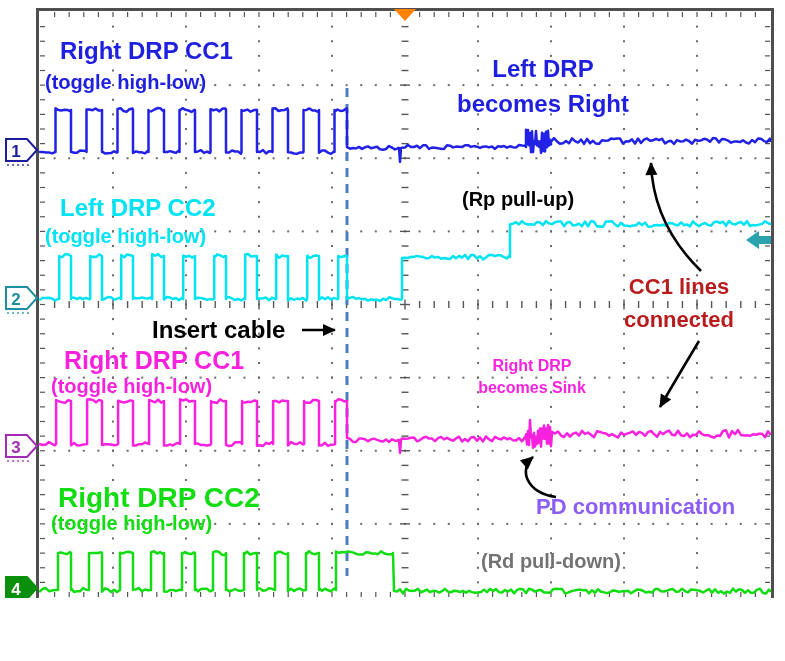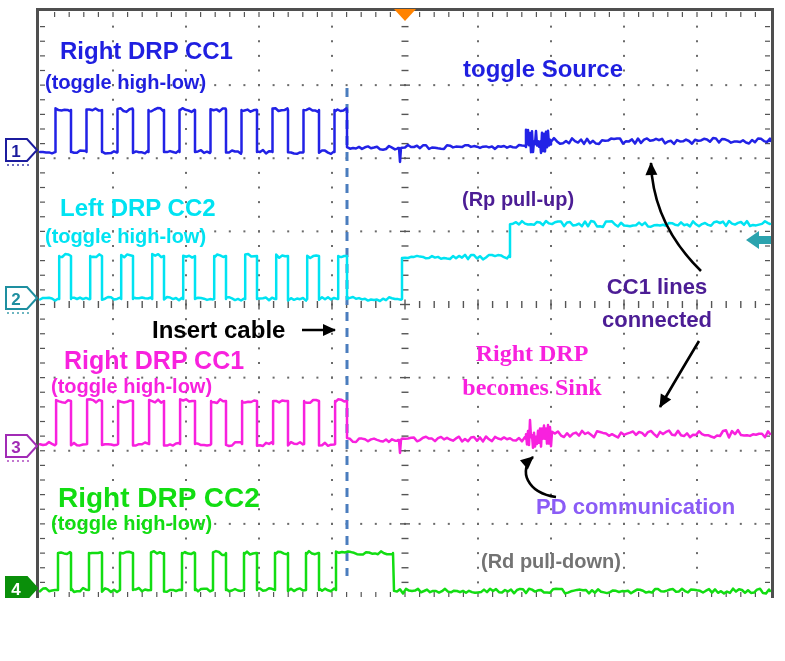--- a/index.html
+++ b/index.html
@@ -5,28 +5,28 @@
   html,body{margin:0;padding:0;}
   body{width:785px;height:661px;position:relative;background:#ffffff;
        font-family:"Liberation Sans","DejaVu Sans",sans-serif;overflow:hidden;}
   #scope-svg{position:absolute;left:0;top:0;}
   
   .ann{position:absolute;font-weight:bold;white-space:nowrap;line-height:1.15;}
   .ann.center{text-align:center;}
   #a-lcc1 {left:60px;  top:37px;  font-size:24px; color:#1f1fe0;}
   #a-lcc1s{left:45px;  top:71px;  font-size:20px; color:#1f1fe0;}
   #a-lsrc {left:424px; top:52px;  width:238px; font-size:24px; color:#1f1fe0; line-height:1.45;}
-  #a-rp   {left:462px; top:188px; font-size:20px; color:#4c1d95;}
+  #a-rp   {left:462px; top:188px; font-size:20px; color:#000000;}
   #a-lcc2 {left:60px;  top:194px; font-size:24px; color:#00e3f2;}
   #a-lcc2s{left:45px;  top:225px; font-size:20px; color:#00e3f2;}
   #a-ins  {left:152px; top:316px; font-size:24px; color:#000;}
   #a-rcc1 {left:64px;  top:346px; font-size:25px; color:#f821de;}
   #a-rcc1s{left:51px;  top:375px; font-size:20px; color:#f821de;}
-  #a-rsink{left:418px; top:337px; width:228px; font-size:24px; color:#f821de; line-height:1.4;font-family:Liberation Serif, serif;}
-  #a-cc1l {left:584px; top:270px; width:146px; font-size:22px; color:#4c1d95; line-height:1.5;}
+  #a-rsink{left:418px; top:355px; width:228px; font-size:16px; color:#f821de; line-height:1.4;}
+  #a-cc1l {left:606px; top:270px; width:146px; font-size:22px; color:#b91c1c; line-height:1.5;}
   #a-pd   {left:536px; top:494px; font-size:22px; color:#8b5cf6;}
   #a-rcc2 {left:58px;  top:482px; font-size:28px; color:#12dd12;}
   #a-rcc2s{left:51px;  top:512px; font-size:20px; color:#12dd12;}
   #a-rd   {left:481px; top:550px; font-size:20px; color:#737373;}
   
   #statusbar{position:absolute;left:0;top:598px;width:785px;height:63px;background:#fff;}
 </style>
 </head>
 <body>
 
@@ -950,21 +950,22 @@
       <path d="M302,330 H335" fill="none" stroke="#000" stroke-width="2.6" marker-end="url(#ah)"></path>
       <path d="M701,271 Q653,224 651,163" fill="none" stroke="#000" stroke-width="2.6" marker-end="url(#ah)"></path>
       <path d="M699,341 Q675,381 660,407" fill="none" stroke="#000" stroke-width="2.6" marker-end="url(#ah)"></path>
       <path d="M556,497 C527,493 518,470 533,457" fill="none" stroke="#000" stroke-width="2.6" marker-end="url(#ah)"></path>
     </g>
 </svg>
 
 <div class="ann" id="a-lcc1">Right DRP CC1</div>
 <div class="ann" id="a-lcc1s">(toggle high-low)</div>
 <div class="ann center" id="a-lsrc">
-  <div>toggle  Source</div>
+  <div>Left DRP</div>
+  <div>becomes  Right</div>
 </div>
 <div class="ann" id="a-rp">(Rp pull-up)</div>
 <div class="ann" id="a-lcc2">Left DRP CC2</div>
 <div class="ann" id="a-lcc2s">(toggle high-low)</div>
 <div class="ann" id="a-ins">Insert cable</div>
 <div class="ann" id="a-rcc1">Right DRP CC1</div>
 <div class="ann" id="a-rcc1s">(toggle high-low)</div>
 <div class="ann center" id="a-rsink">
   <div>Right DRP</div>
   <div>becomes Sink</div>

